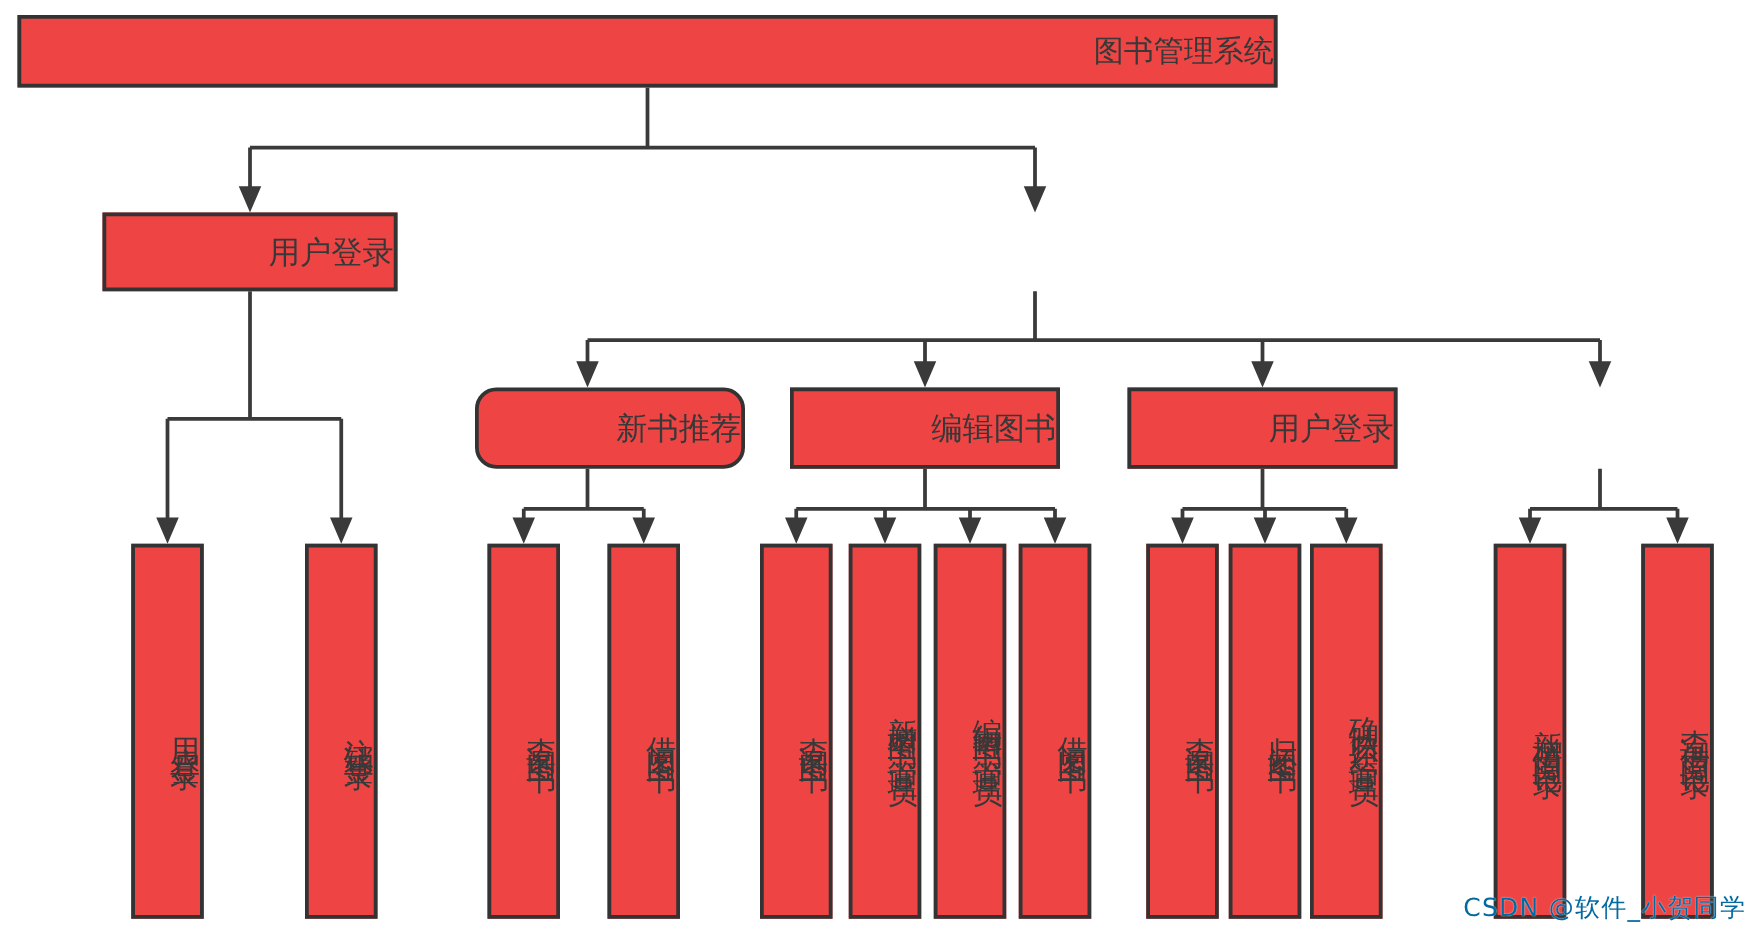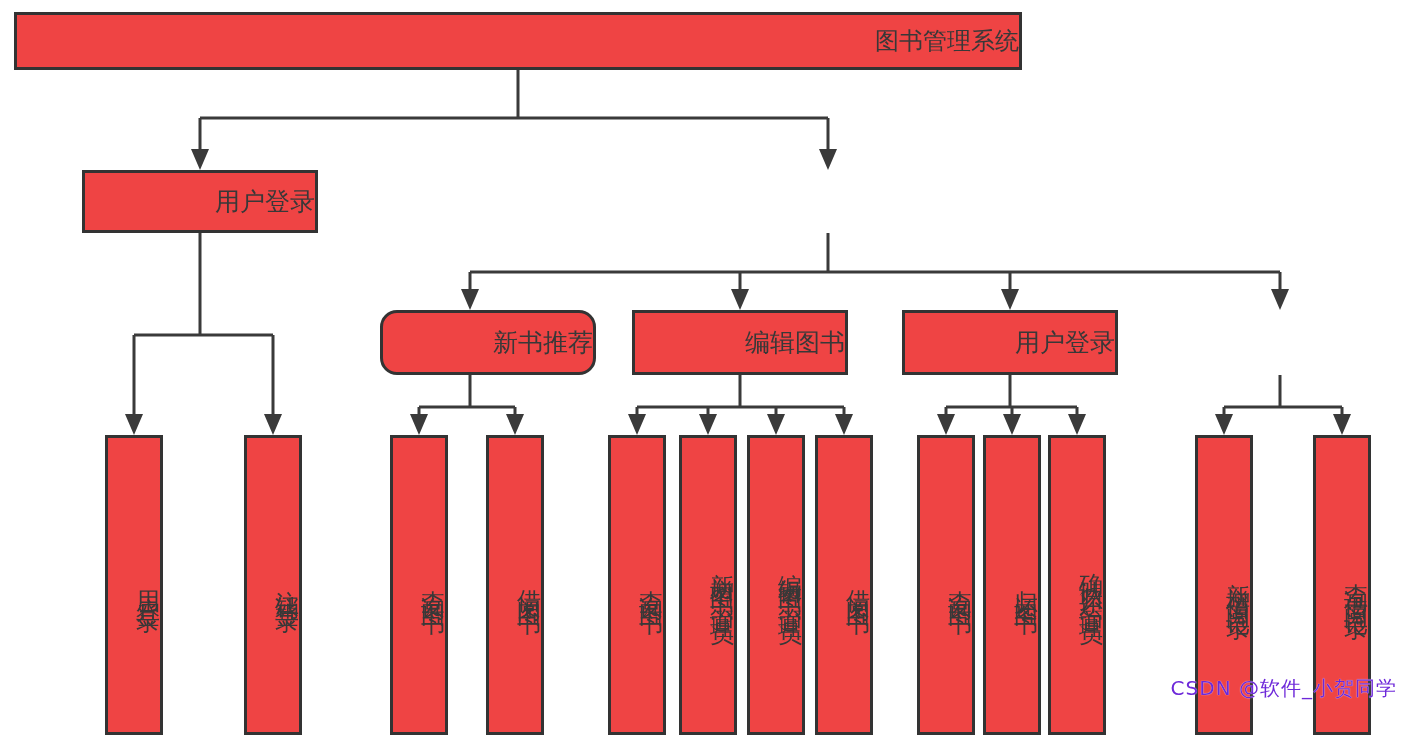--- a/index.html
+++ b/index.html
@@ -45,23 +45,23 @@
   .vbox .vtext {
     writing-mode: vertical-rl;
     text-orientation: mixed;
     letter-spacing: 7px;
     line-height: 1;
     white-space: nowrap;
   }
   .watermark {
     position: absolute;
     right: 8px;
-    top: 675px;
+    top: 713px;
     font-size: 20px;
-    color: #6d28d9;
+    color: #0369a1;
     letter-spacing: 1px;
     z-index: 5;
     text-shadow: 0 0 1px #ffffff;
   }
 </style>
 </head>
 <body>
 
 <div class="canvas">
 

